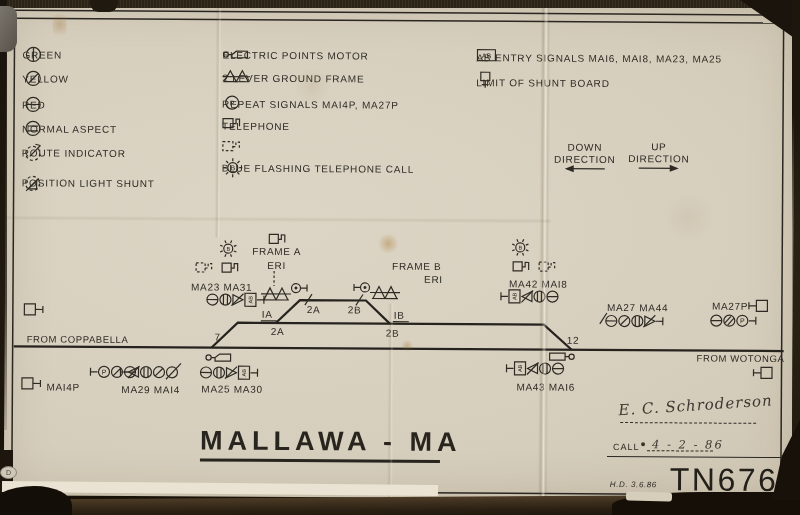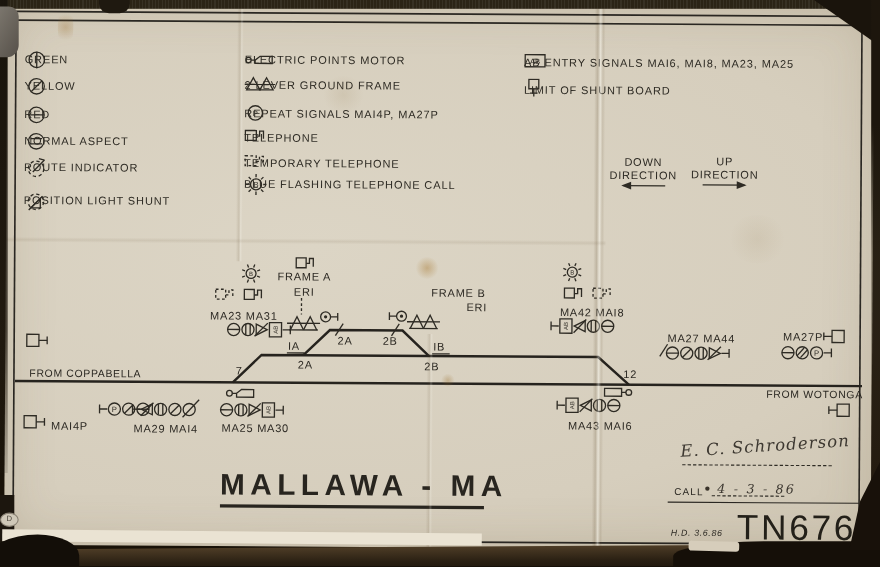--- a/index.html
+++ b/index.html
@@ -428,21 +428,20 @@
         <rect x="1" y="4" width="10" height="9"></rect>
         <path d="M11,9 L14,9 L14,4.5 L17.5,4.5 L17.5,11.5"></path>
       </svg>
       <span class="lab">TELEPHONE</span>
     </div>
     <div class="lrow" style="left:216px;top:135px">
       <svg width="28" height="16" viewBox="0 0 28 16">
         <rect x="1" y="4" width="10" height="9" stroke-dasharray="2.5,2.2"></rect>
         <path d="M11,9 L14,9 L14,4.5 L17.5,4.5 L17.5,11.5" stroke-dasharray="2.5,2.2"></path>
       </svg>
-      <span class="lab">TEMPORARY TELEPHONE</span>
     </div>
     <div class="lrow" style="left:216px;top:154px">
       <svg width="28" height="22" viewBox="0 0 28 22">
         <circle cx="11" cy="11" r="5"></circle>
         <text x="11" y="13.5" text-anchor="middle" class="t7">B</text>
         <line x1="17.5" y1="11" x2="20.5" y2="11"></line>
           <line x1="4.5" y1="11" x2="1.5" y2="11"></line>
         <line x1="11" y1="4.5" x2="11" y2="1.5"></line>
           <line x1="11" y1="17.5" x2="11" y2="20.5"></line>
         <line x1="15.6" y1="6.4" x2="17.7" y2="4.3"></line>
@@ -467,21 +466,21 @@
           <line x1="5.5" y1="13.5" x2="12.5" y2="13.5"></line>
       </svg>
       <span class="lab">LIMIT OF SHUNT BOARD</span>
     </div>
 
     <div class="title">MALLAWA - MA</div>
 
     <div class="sig">E. C. Schroderson</div>
     <div class="sigline"></div>
     <div class="datelab">CALL</div>
-    <div class="dateval">4 - 3 - 86</div>
+    <div class="dateval">4 - 2 - 86</div>
     <div class="dateline"></div>
     <div class="tbline"></div>
     <div class="hd">H.D. 3.6.86</div>
     <div class="tn">TN676</div>
 
     <div class="crease v-main"></div>
     <div class="crease v-left"></div>
     <div class="crease v-low"></div>
     <div class="crease h-mid"></div>
     <div class="stain s1"></div>

